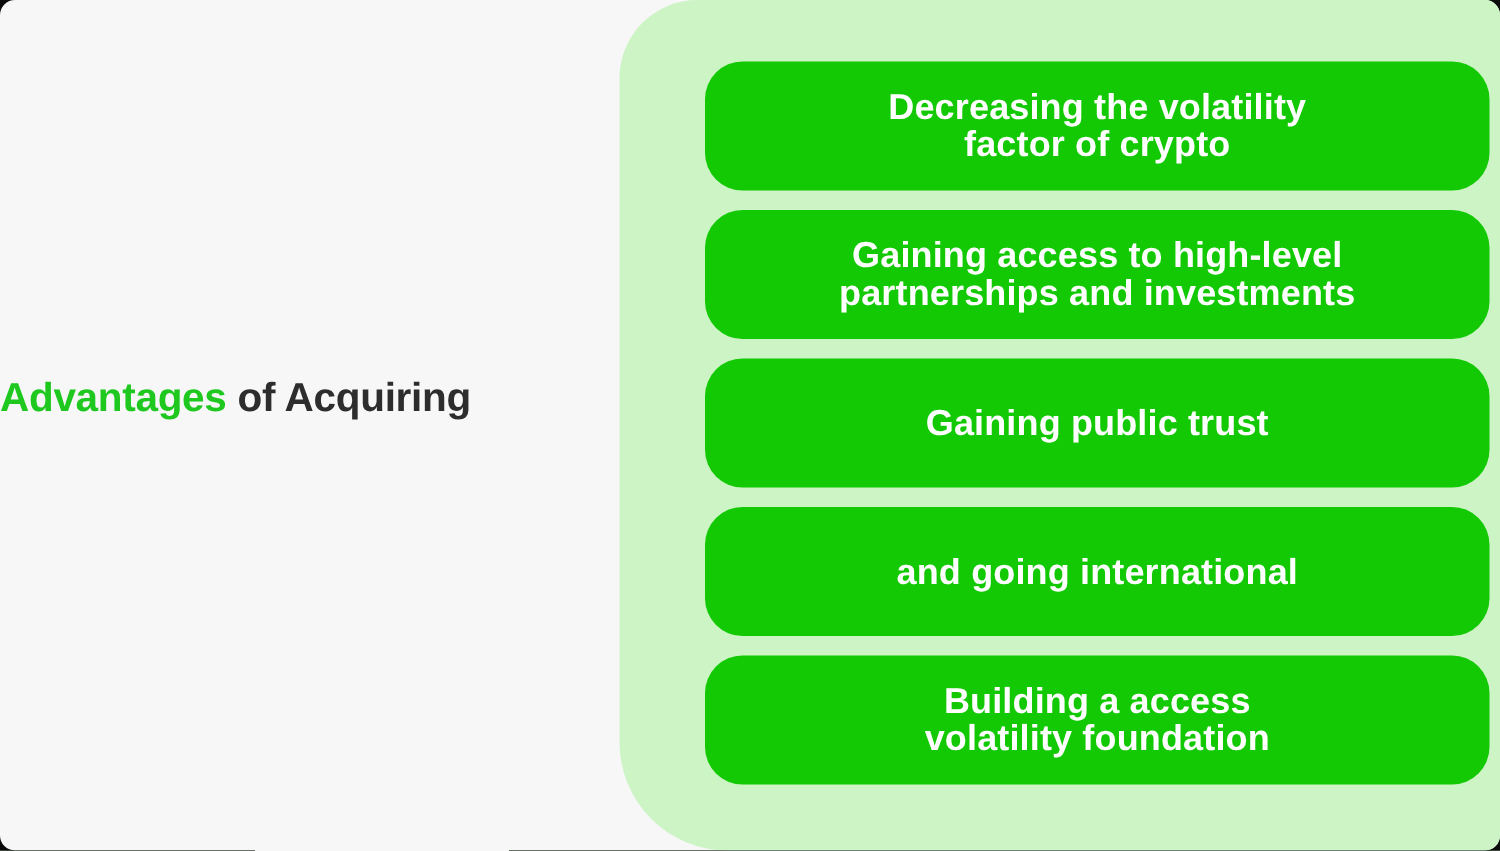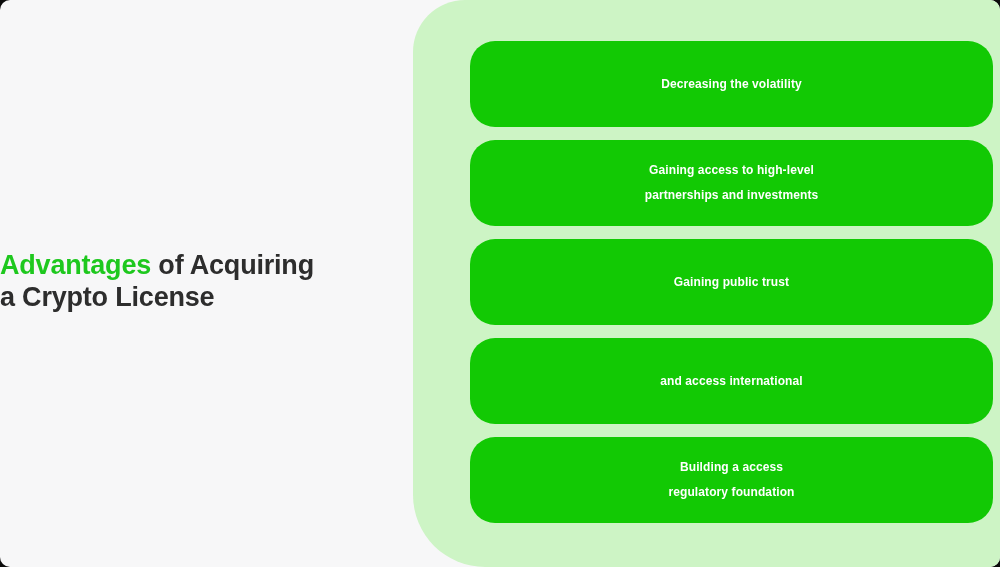--- a/index.html
+++ b/index.html
@@ -47,64 +47,64 @@
     top: 41px;
     display: flex;
     flex-direction: column;
     gap: 13px;
   }
   .card {
     height: 86px;
     background: #12C904;
     border-radius: 25px;
     color: #FFFFFF;
-    font-size: 12px;
+    font-size: 24px;
     line-height: 25px;
     font-weight: 700;
     display: flex;
     flex-direction: column;
     align-items: center;
     justify-content: center;
     text-align: center;
     letter-spacing: 0.1px;
   }
   .card .card-line { display: block; }
 </style>
 </head>
 <body>
 
 <div class="page">
 
   <div class="title-block">
     <span class="title-line1"><span class="title-accent">Advantages</span><span> of Acquiring</span></span>
-    <span class="title-line2">a Crypto License</span>
   </div>
 
   <div class="panel">
     <div class="cards">
 
       <div class="card">
         <span class="card-line">Decreasing the volatility</span>
+        <span class="card-line">factor of crypto</span>
       </div>
 
       <div class="card">
         <span class="card-line">Gaining access to high-level</span>
         <span class="card-line">partnerships and investments</span>
       </div>
 
       <div class="card">
         <span class="card-line">Gaining public trust</span>
         <span class="card-line"></span>
       </div>
 
       <div class="card">
-        <span class="card-line">and access international</span>
+        <span class="card-line">and going international</span>
       </div>
 
       <div class="card">
         <span class="card-line">Building a access</span>
-        <span class="card-line">regulatory foundation</span>
+        <span class="card-line">volatility foundation</span>
       </div>
 
     </div>
   </div>
 
 </div>
 
 </body></html>

